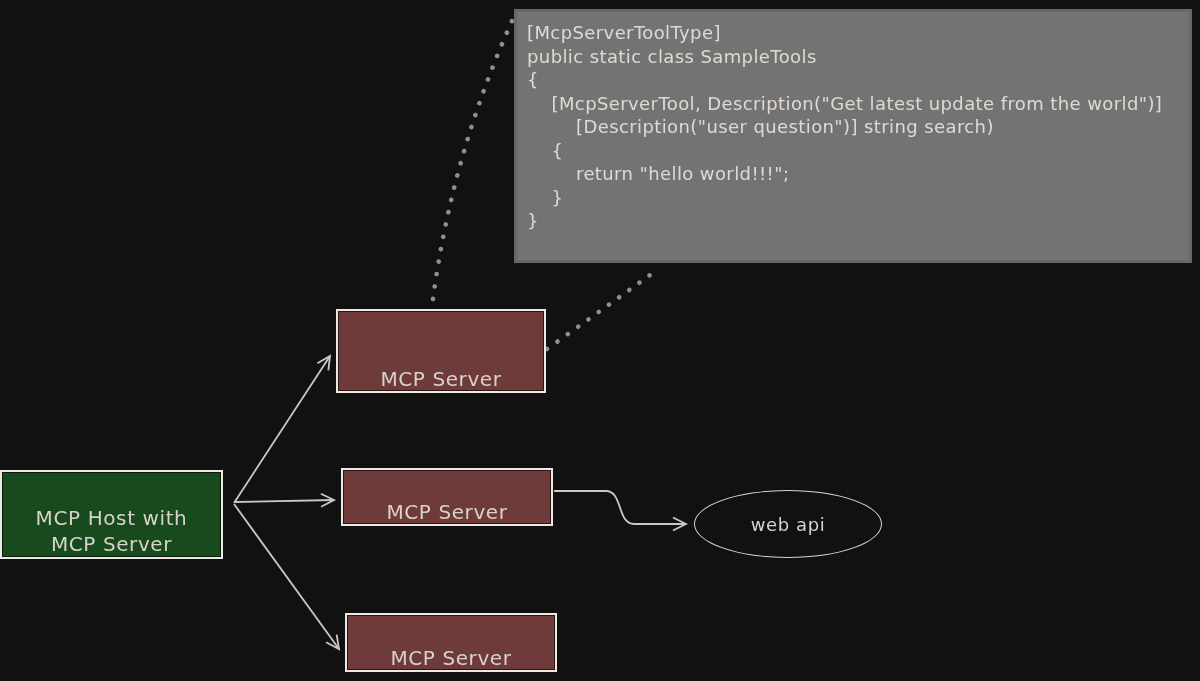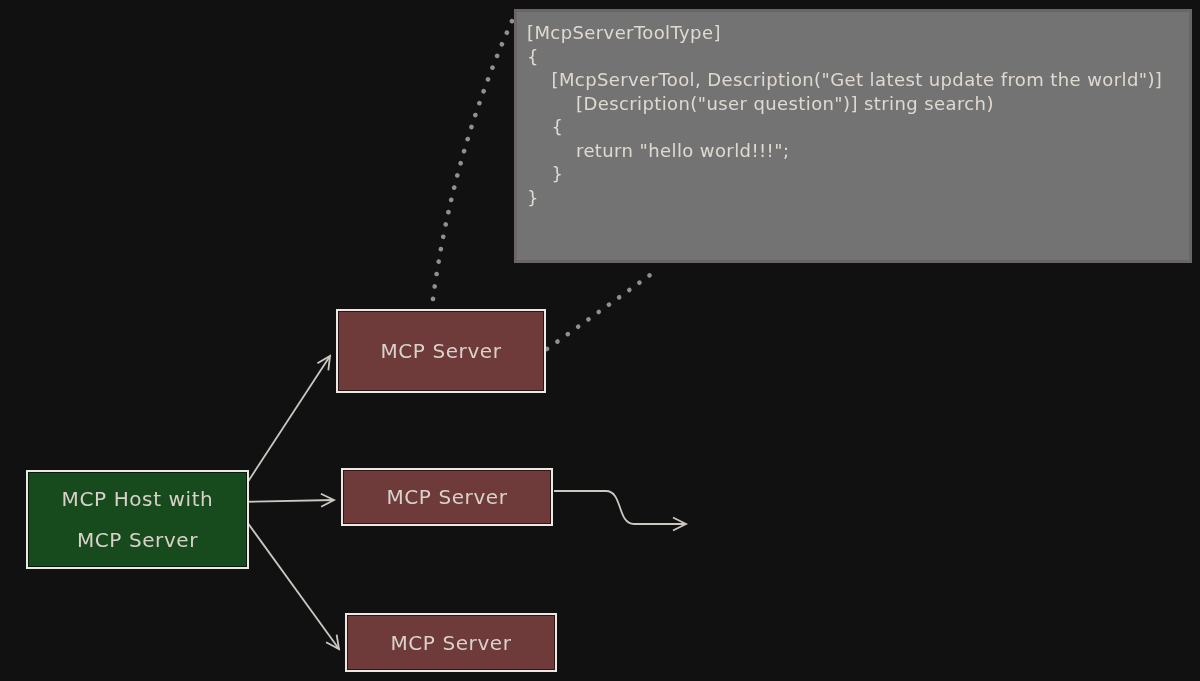--- a/index.html
+++ b/index.html
@@ -30,31 +30,31 @@
   }
 
   
   .node{
     position:absolute;
     box-sizing:border-box;
     border:2px solid #ece9e4;
     display:flex;
     flex-direction:column;
     align-items:center;
-    justify-content:center;
+    justify-content:flex-end;
     color:#d9d2ca;
     font-size:20px;
     letter-spacing:0.6px;
     text-align:center;
     box-shadow:0 0 0 1px rgba(0,0,0,.6) inset;
   }
   .node.green{background:#174a1d;}
   .node.maroon{background:#6e3a3a;}
 
-  #node-host{left:26px;top:470px;width:223px;height:99px;line-height:26px;gap:15px;}
+  #node-host{left:0;top:470px;width:223px;height:89px;line-height:26px;}
   #node-server-top{left:336px;top:309px;width:210px;height:84px;}
   #node-server-middle{left:341px;top:468px;width:212px;height:58px;}
   #node-server-bottom{left:345px;top:613px;width:212px;height:59px;}
 
   
   .ellipse{
     position:absolute;
     left:694px;top:490px;width:188px;height:68px;
     border:1.5px solid #d8d4cd;
     border-radius:50%;
@@ -83,20 +83,21 @@
     <path d="M 234 504 L 339 649" fill="none" stroke="#ccc8c1" stroke-width="1.8" marker-end="url(#arrowV)"></path>
 
     <path d="M 554 491 L 606 491 C 623 491 617 524 634 524 L 686 524" fill="none" stroke="#ccc8c1" stroke-width="1.8" marker-end="url(#arrowV)"></path>
 
     <path d="M 433 299 Q 452 155 512 21" fill="none" stroke="#909090" stroke-width="4.6" stroke-linecap="round" stroke-dasharray="0.1 12.5"></path>
     <path d="M 547 349 Q 603 309 657 270" fill="none" stroke="#909090" stroke-width="4.6" stroke-linecap="round" stroke-dasharray="0.1 12.5"></path>
   </svg>
 
   <div class="code-panel">
     <div class="code-line">[McpServerToolType]</div>
+    <div class="code-line">public static class SampleTools</div>
     <div class="code-line">{</div>
     <div class="code-line">    [McpServerTool, Description("Get latest update from the world")]</div>
     <div class="code-line">        [Description("user question")] string search)</div>
     <div class="code-line">    {</div>
     <div class="code-line">        return "hello world!!!";</div>
     <div class="code-line">    }</div>
     <div class="code-line">}</div>
   </div>
 
   <div class="node green" id="node-host">
@@ -107,14 +108,17 @@
   <div class="node maroon" id="node-server-top">
     <span>MCP Server</span>
   </div>
   <div class="node maroon" id="node-server-middle">
     <span>MCP Server</span>
   </div>
   <div class="node maroon" id="node-server-bottom">
     <span>MCP Server</span>
   </div>
 
+  <div class="ellipse">
+    <span>web api</span>
+  </div>
 
 </div>
 
 </body></html>

